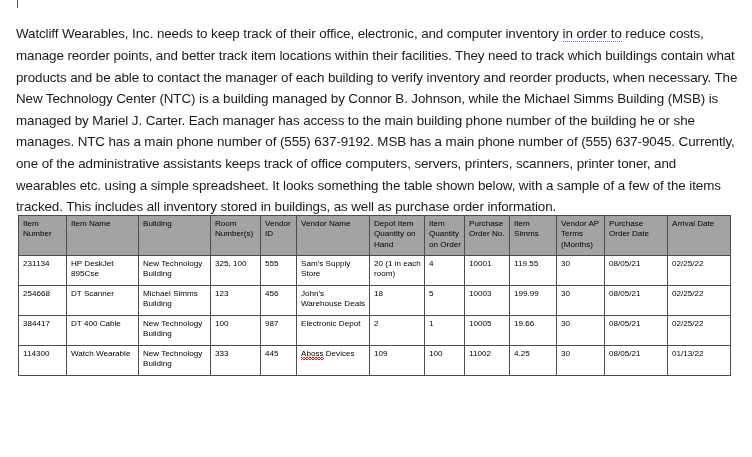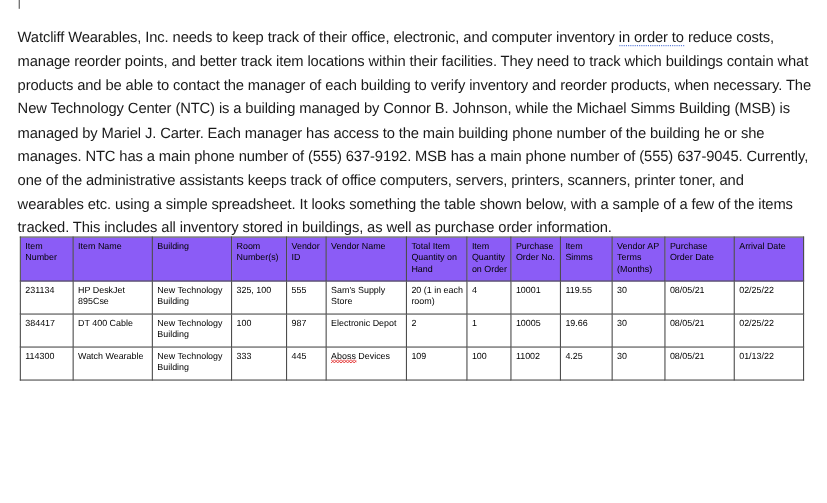--- a/index.html
+++ b/index.html
@@ -65,21 +65,21 @@
     color: #000;
   }
   table.inv th, table.inv td {
     border: 1px solid #4d4d4d;
     vertical-align: top;
     padding: 3px 3px 4px 4px;
     text-align: left;
     font-weight: normal;
   }
   table.inv thead th {
-    background: #8b5cf6;
+    background: #a3a3a3;
     height: 32px;
   }
   table.inv tbody td {
     background: #ffffff;
     height: 22px;
   }
   .spell {
     background-image:
       linear-gradient(45deg, transparent 45%, #e02020 45%, #e02020 55%, transparent 55%),
       linear-gradient(-45deg, transparent 45%, #e02020 45%, #e02020 55%, transparent 55%);
@@ -116,21 +116,21 @@
           <col style="width: 63px;">
         </colgroup>
       <thead>
         <tr>
             <th>Item Number</th>
             <th>Item Name</th>
             <th>Building</th>
             <th>Room Number(s)</th>
             <th>Vendor ID</th>
             <th>Vendor Name</th>
-            <th>Total Item Quantity on Hand</th>
+            <th>Depot Item Quantity on Hand</th>
             <th>Item Quantity on Order</th>
             <th>Purchase Order No.</th>
             <th>Item Simms</th>
             <th>Vendor AP Terms (Months)</th>
             <th>Purchase Order Date</th>
             <th>Arrival Date</th>
           </tr>
       </thead>
       <tbody>
           <tr>
@@ -142,20 +142,35 @@
             <td>Sam's Supply Store</td>
             <td>20 (1 in each room)</td>
             <td>4</td>
             <td>10001</td>
             <td>119.55</td>
             <td>30</td>
             <td>08/05/21</td>
             <td>02/25/22</td>
           </tr>
           <tr>
+            <td>254668</td>
+            <td>DT Scanner</td>
+            <td>Michael Simms Building</td>
+            <td>123</td>
+            <td>456</td>
+            <td>John's Warehouse Deals</td>
+            <td>18</td>
+            <td>5</td>
+            <td>10003</td>
+            <td>199.99</td>
+            <td>30</td>
+            <td>08/05/21</td>
+            <td>02/25/22</td>
+          </tr>
+          <tr>
             <td>384417</td>
             <td>DT 400 Cable</td>
             <td>New Technology Building</td>
             <td>100</td>
             <td>987</td>
             <td>Electronic Depot</td>
             <td>2</td>
             <td>1</td>
             <td>10005</td>
             <td>19.66</td>

